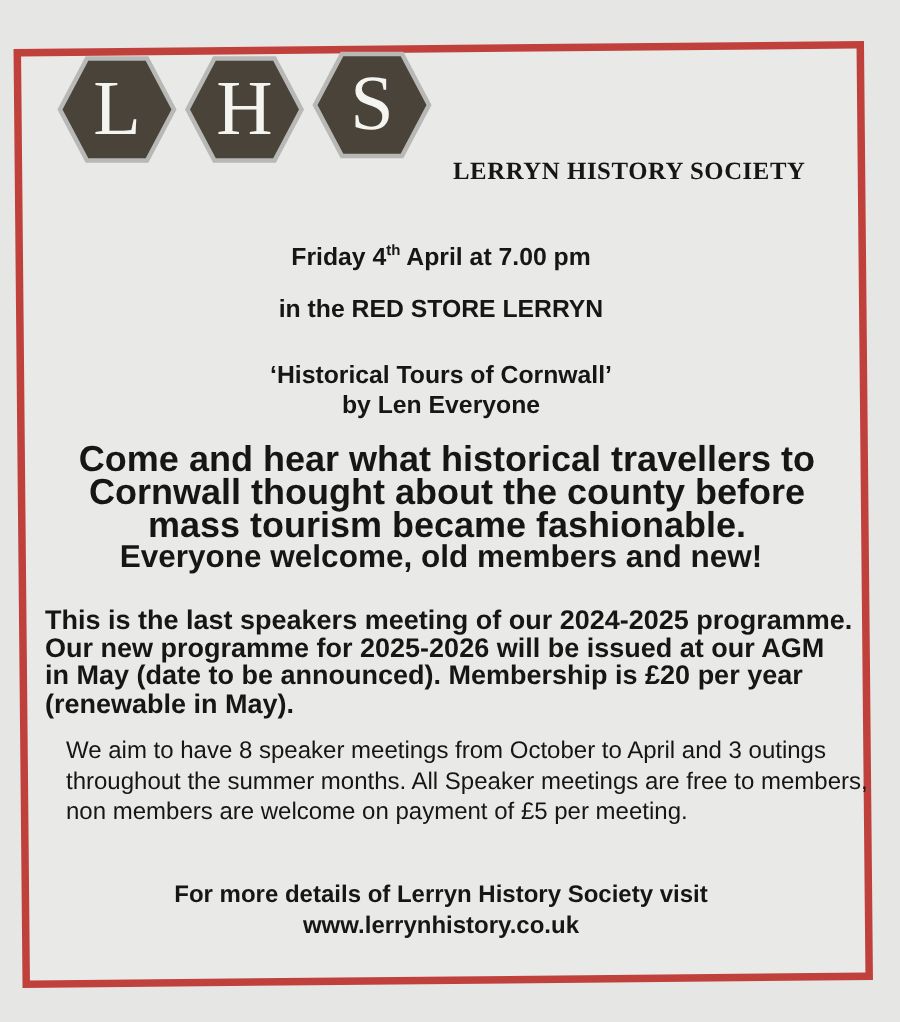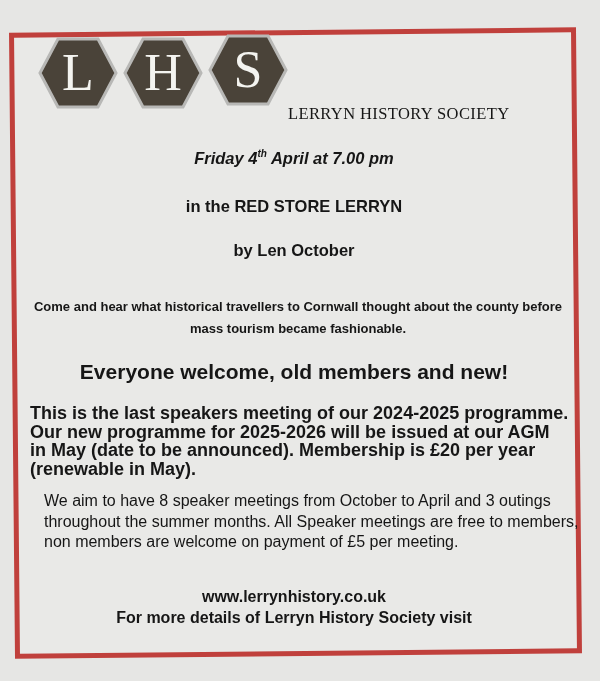--- a/index.html
+++ b/index.html
@@ -28,30 +28,30 @@
     position:relative;
   }
   .hex svg { position:absolute; left:0; top:0; }
   .hex span {
     position:absolute; left:0; right:0; top:8px;
     text-align:center;
     font-family:"Liberation Serif", serif;
     font-size:52px; color:#f4f4f0; line-height:56px;
   }
   .society {
-    position:absolute; left:288px; top:104px;
+    position:absolute; left:302px; top:104px;
     font-family:"Liberation Serif", serif;
-    font-weight:normal; font-size:16.5px; letter-spacing:0.4px;
+    font-weight:bold; font-size:16.5px; letter-spacing:0.4px;
   }
   .c { position:absolute; left:18px; width:552px; text-align:center; font-weight:bold; }
-  .date { top:148px; font-size:16.5px;font-style:italic; }
+  .date { top:162px; font-size:16.5px; }
   .date sup { font-size:10px; }
   .venue { top:197px; font-size:16.5px;text-align:center; }
   .talk { top:240px; font-size:16.5px; line-height:20px; }
-  .intro { top:296px; font-size:13px; line-height:22px; }
+  .intro { top:296px; font-size:24px; line-height:22px; }
   .welcome { top:360px; font-size:21px; }
   .prog {
     position:absolute; left:30px; top:404px; width:540px;
     font-weight:bold; font-size:18px; line-height:18.5px;
   }
   .aim {
     position:absolute; left:44px; top:491px; width:545px;
     font-size:16px; line-height:20.5px;
   }
   .more { top:586px; font-size:16px; line-height:21px; }
@@ -82,27 +82,28 @@
   </div>
 </div>
 
 <div class="society">LERRYN HISTORY SOCIETY</div>
 
 <div class="c date"><span>Friday 4</span><sup>th</sup><span> April at 7.00 pm</span></div>
 
 <div class="c venue">in the RED STORE LERRYN</div>
 
 <div class="c talk">
-  <div>by Len October</div>
+  <div>‘Historical Tours of Cornwall’</div>
+  <div>by Len Everyone</div>
 </div>
 
 <div class="c intro" style="left:28px;width:540px;">Come and hear what historical travellers to Cornwall thought about the county before mass tourism became fashionable.</div>
 
 <div class="c welcome">Everyone welcome, old members and new!</div>
 
 <div class="prog">This is the last speakers meeting of our 2024-2025 programme.  Our new programme for 2025-2026 will be issued at our AGM in May (date to be announced).  Membership is £20 per year (renewable in May).</div>
 
 <div class="aim">We aim to have 8 speaker meetings from October to April and 3 outings throughout the summer months.  All Speaker meetings are free to members, non members are welcome on payment of £5 per meeting.</div>
 
 <div class="c more">
+  <div>For more details of Lerryn History Society visit</div>
   <div>www.lerrynhistory.co.uk</div>
-  <div>For more details of Lerryn History Society visit</div>
 </div>
 
 </body></html>

